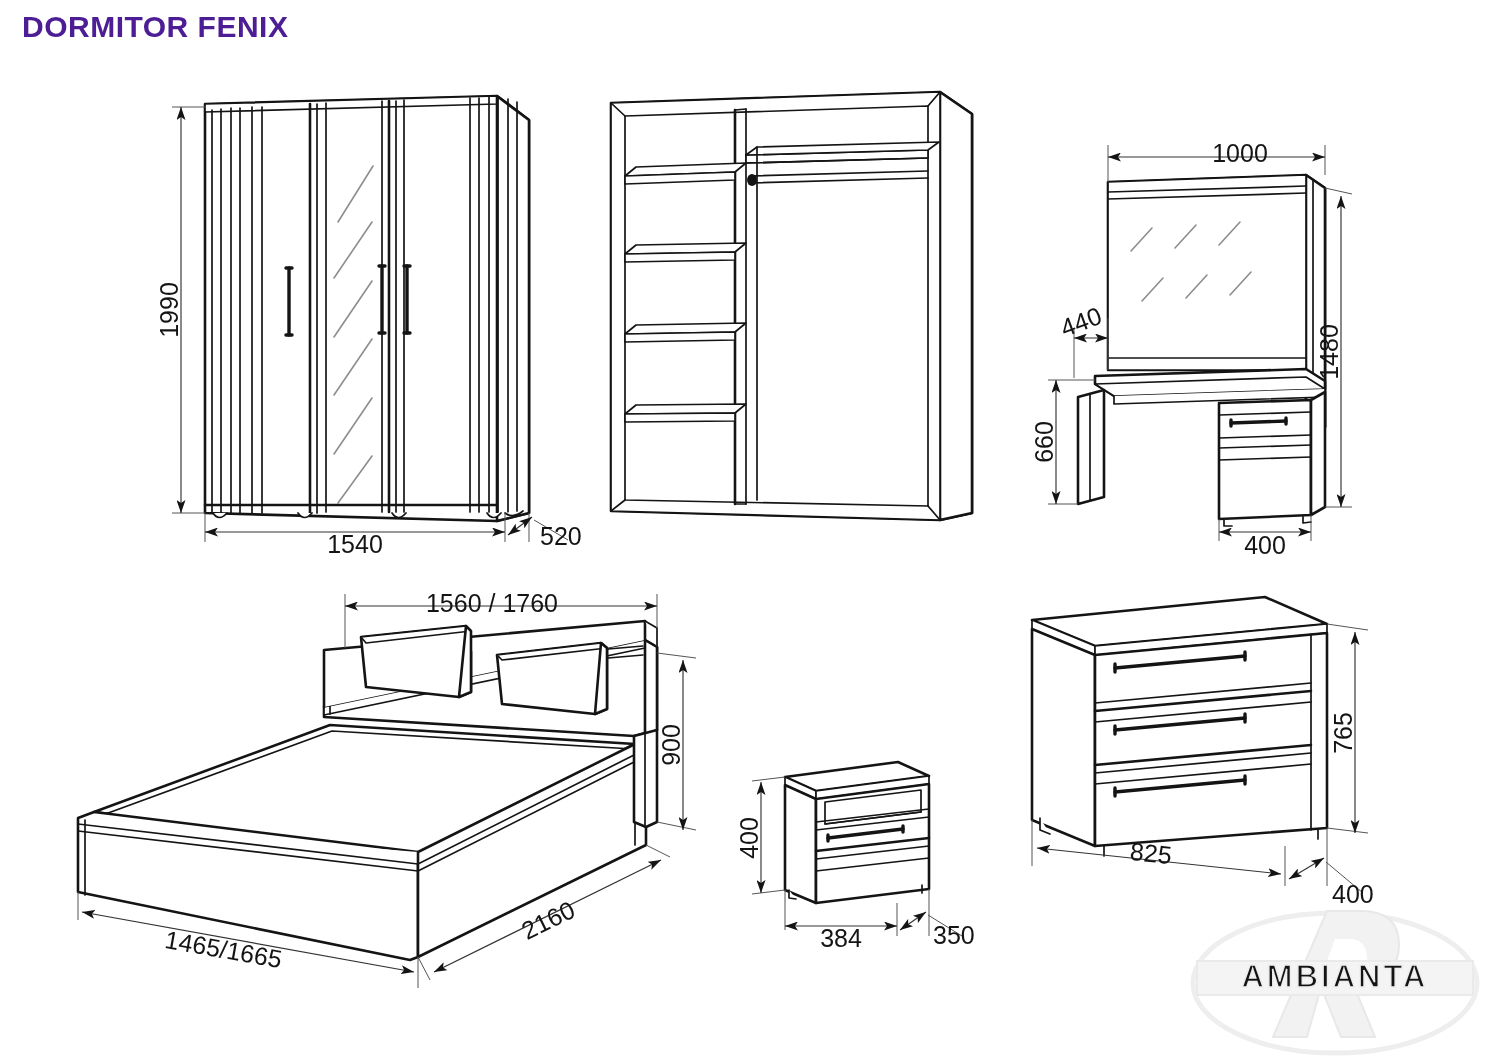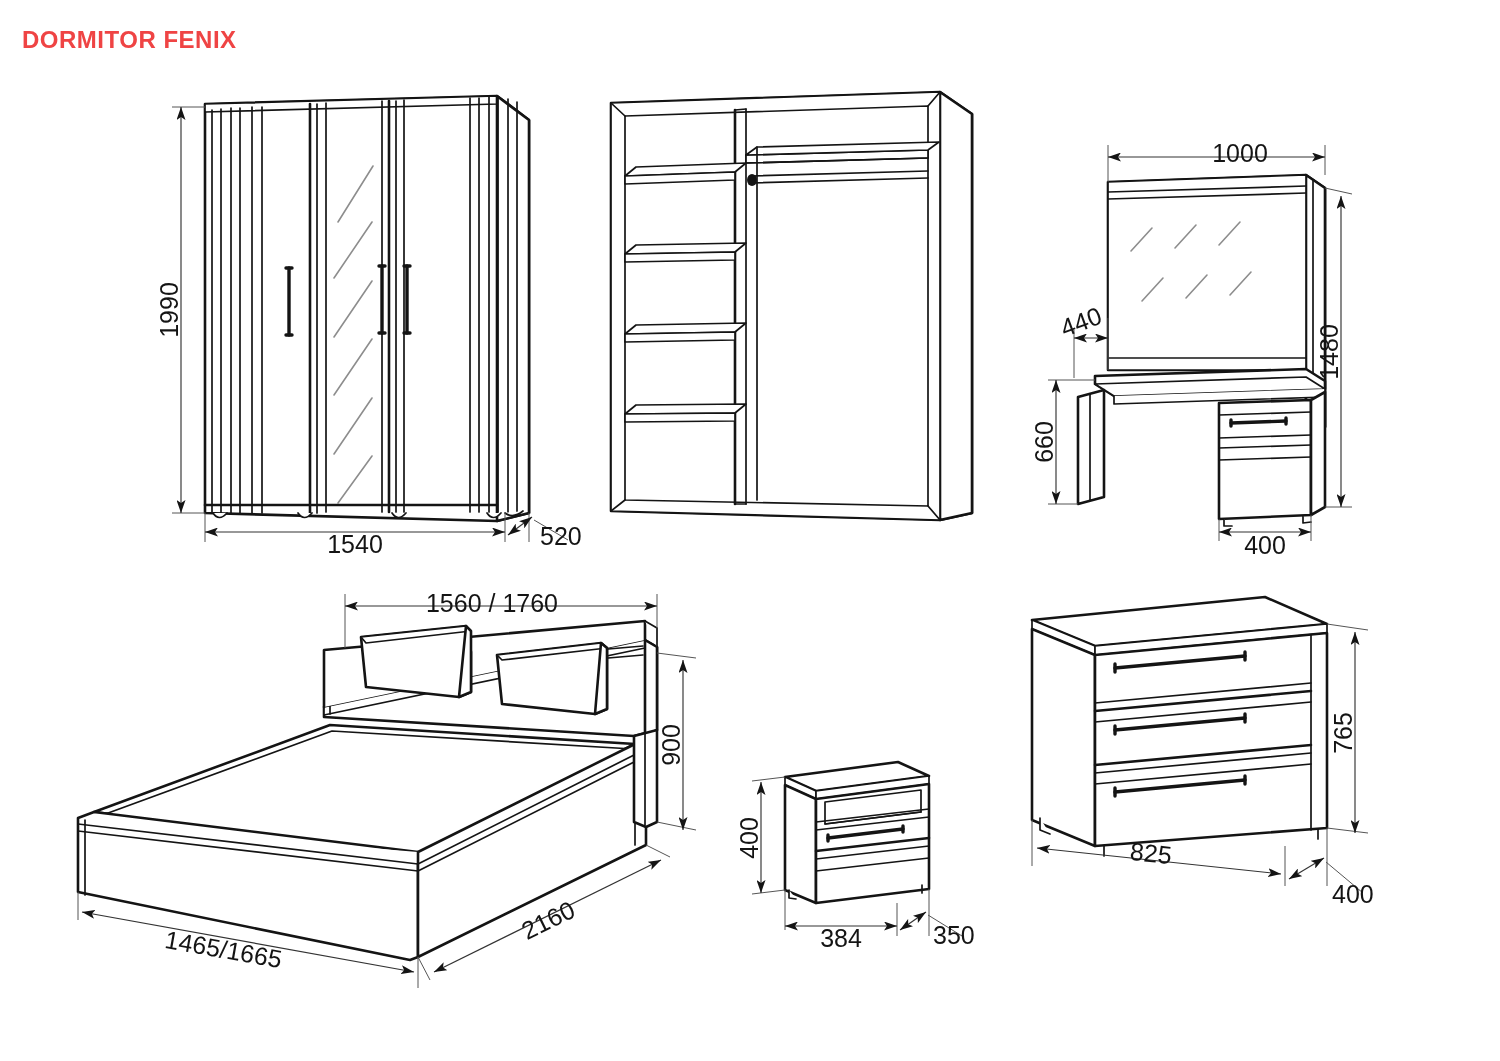--- a/index.html
+++ b/index.html
@@ -17,25 +17,25 @@
   }
   #sheet {
     position: absolute;
     inset: 0;
     width: 1500px;
     height: 1061px;
   }
   .page-title {
     position: absolute;
     left: 22px;
-    top: 26px;
-    font-size: 24px;
+    top: 10px;
+    font-size: 30px;
     font-weight: bold;
     letter-spacing: 0.5px;
-    color: #ef4444;
+    color: #4c1d95;
     font-family: "Liberation Sans", sans-serif;
     white-space: nowrap;
   }
   svg { display: block; }
   text {
     font-family: "Liberation Sans", sans-serif;
     fill: #141414;
   }
   .dimtext {
     font-size: 25px;
@@ -414,14 +414,29 @@
         <text class="dimtext" x="1150" y="862" text-anchor="middle" transform="rotate(6 1150 862)">825</text>
 
         <line class="extline" x1="1327" y1="828" x2="1327" y2="886"></line>
         <line class="dimline" x1="1289" y1="879" x2="1324" y2="858" marker-start="url(#arrL)" marker-end="url(#arrR)"></line>
         <line class="extline" x1="1326" y1="862" x2="1363" y2="893"></line>
         <text class="dimtext" x="1332" y="903">400</text>
       </g>
     </g>
   </svg>
 
+  <div class="watermark-wrap">
+    <svg width="320" height="156" viewBox="0 0 320 156">
+      <g fill="none" stroke="#eeeeee" stroke-width="5">
+        <ellipse cx="160" cy="78" rx="142" ry="70"></ellipse>
+      </g>
+      <g fill="#f2f2f2" stroke="#e8e8e8" stroke-width="2">
+        <path d="M152,6 L186,6 Q224,6 224,40 Q224,72 188,74 L176,74 L200,132 L166,132 L146,82 L132,132 L98,132 Z"></path>
+        <path d="M160,34 L146,72 L176,72 Q192,72 192,54 Q192,34 174,34 Z" fill="#ffffff" stroke="none"></path>
+      </g>
+      <g>
+        <rect x="22" y="56" width="276" height="34" fill="#f4f4f4" stroke="#eaeaea" stroke-width="2"></rect>
+        <text x="160" y="82" text-anchor="middle" font-family="'Liberation Sans', sans-serif" font-size="31" font-weight="bold" letter-spacing="3" fill="#ffffff" stroke="#ededed" stroke-width="1.5">AMBIANTA</text>
+      </g>
+    </svg>
+  </div>
 
 </div>
 
 </body></html>

